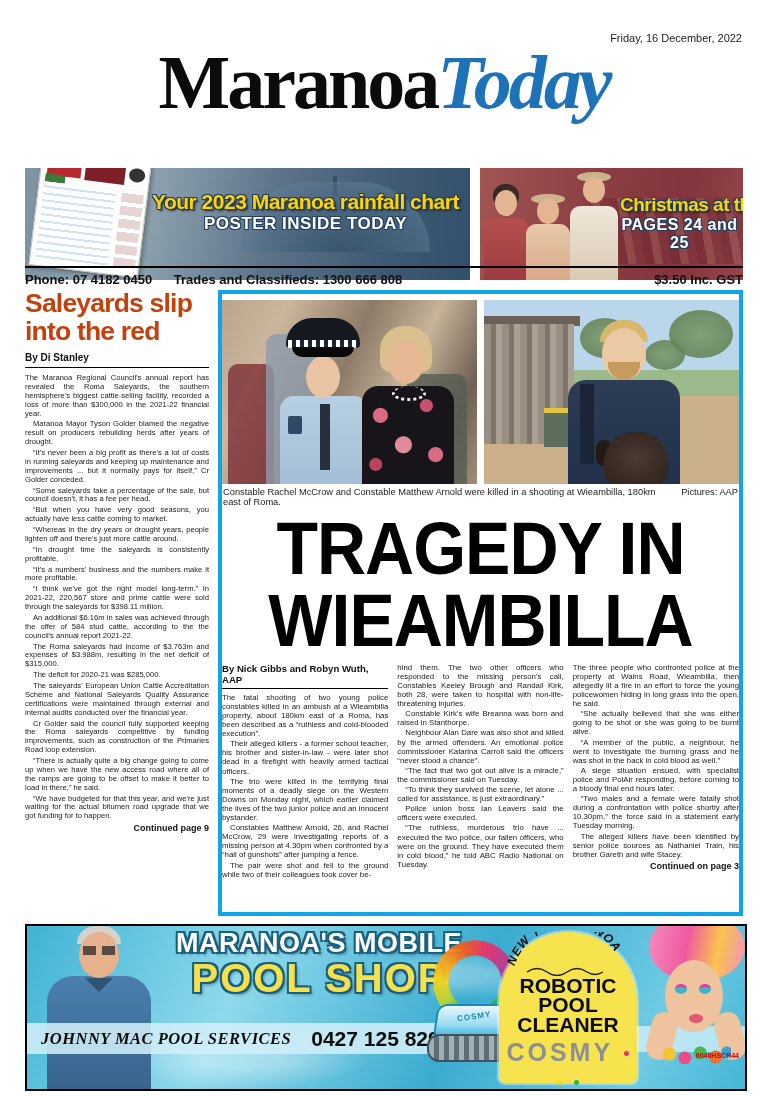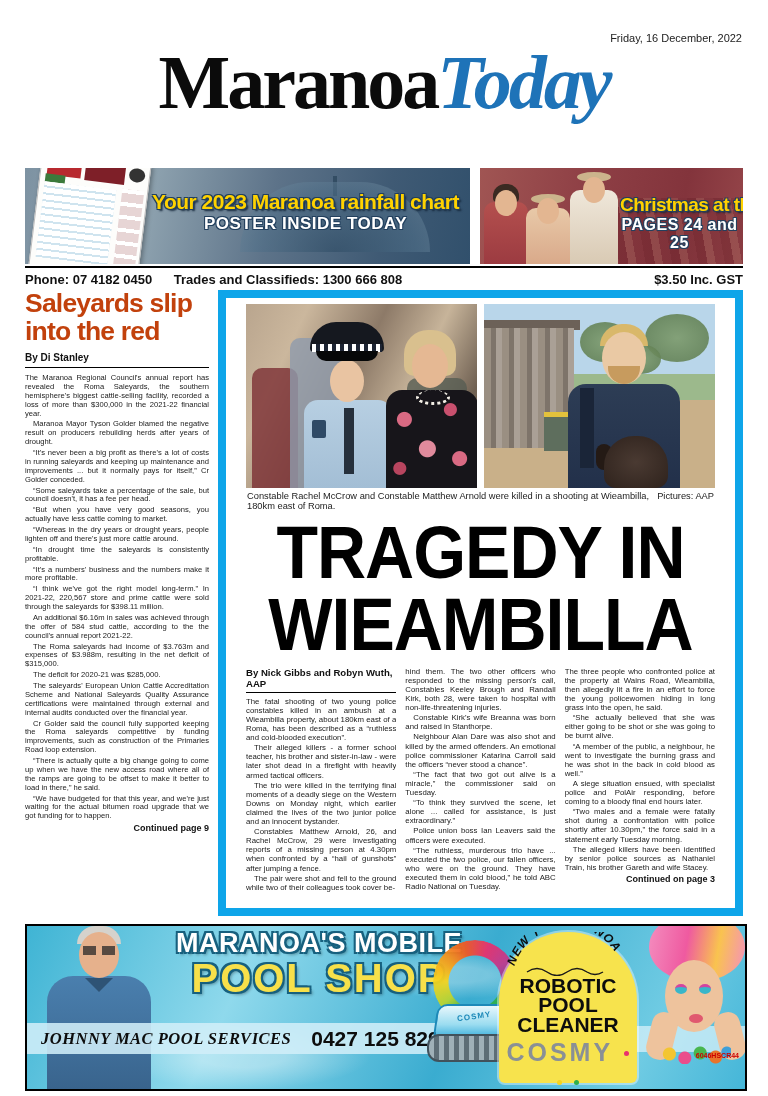--- a/index.html
+++ b/index.html
@@ -8,21 +8,21 @@
 
   
   .date{position:absolute;top:32px;right:26px;font-size:11px;color:#222;}
   .masthead{position:absolute;top:44px;left:0;width:100%;text-align:center;
             font-family:"Liberation Serif",serif;font-weight:bold;font-size:76px;
             letter-spacing:-3px;line-height:1;white-space:nowrap;}
   .m-black{color:#0b0b0b;}
   .m-blue{color:#1e73b8;font-style:italic;}
 
   
-  .promo-row{position:absolute;top:168px;left:25px;width:718px;height:96px;display:flex;gap:10px;}
+  .promo-row{position:absolute;top:168px;left:25px;width:718px;height:112px;display:flex;gap:10px;}
   .promo{position:relative;overflow:hidden;}
   .promo-left{flex:1.15;background:linear-gradient(100deg,#7d92a2 0%,#93a7b3 25%,#5d7389 55%,#3f5a74 80%,#31506c 100%);}
   .umbrella-dome{position:absolute;left:215px;top:14px;width:190px;height:70px;border-radius:95px 95px 0 0;
                  background:radial-gradient(ellipse at 50% 100%,#2c4a63 0%,#51718a 60%,#7c93a5 100%);opacity:.55;}
   .umbrella-stem{position:absolute;left:308px;top:8px;width:4px;height:20px;background:#223c52;opacity:.6;}
   .poster{position:absolute;left:10px;top:-10px;width:108px;height:112px;background:#fdfdfb;border:1px solid #bbb;
           transform:rotate(7deg);box-shadow:2px 2px 5px rgba(0,0,0,.35);}
   .poster .ph1{position:absolute;left:6px;top:5px;width:34px;height:16px;background:#b8292f;}
   .poster .ph2{position:absolute;left:44px;top:4px;width:40px;height:18px;background:#7e1f28;}
   .poster .ph3{position:absolute;right:4px;top:4px;width:16px;height:14px;background:#333;border-radius:50%;}
@@ -57,21 +57,21 @@
 
   
   .content-row{position:absolute;top:290px;left:25px;width:718px;height:626px;display:flex;gap:9px;}
   .side-col{width:184px;flex:none;overflow:hidden;}
   .side-col h1{margin:0 0 7px;font-size:26.5px;line-height:1.04;letter-spacing:-0.8px;font-weight:bold;color:#c2410c;}
   .byline{font-size:10px;font-weight:bold;border-bottom:1.5px solid #000;padding-bottom:4px;margin-bottom:6px;}
   .body-copy p{margin:0 0 2px;font-size:7.6px;line-height:1.17;text-align:justify;color:#1a1a1a;}
   .body-copy p + p{text-indent:8px;}
   .continued{font-size:9px;font-weight:bold;text-align:right;margin-top:2px;}
 
-  .main-box{flex:1;border:8px solid #0ea5e9;padding:6px 20px 4px;display:flex;flex-direction:column;overflow:hidden;background:#fff;}
+  .main-box{flex:1;border:4px solid #0ea5e9;padding:6px 0 4px;display:flex;flex-direction:column;overflow:hidden;background:#fff;}
   .photo-row{display:flex;gap:7px;height:184px;flex:none;}
   .photo{flex:1;position:relative;overflow:hidden;}
   .photo-l{background:linear-gradient(115deg,#b9a58e 0%,#cbb79d 20%,#8d7a68 45%,#c7b49a 65%,#6f6052 85%,#a38f79 100%);}
   .blur-fig{position:absolute;border-radius:10px 10px 0 0;opacity:.8;}
   .bf1{left:6px;bottom:0;width:46px;height:120px;background:#7c2f35;}
   .bf2{left:44px;bottom:0;width:60px;height:150px;background:#8f9bac;}
   .bf3{right:10px;bottom:0;width:60px;height:110px;background:#565d52;}
   .cap{position:absolute;left:64px;top:18px;width:74px;height:30px;border-radius:40px 40px 6px 6px;background:#15181f;}
   .cap-band{position:absolute;left:66px;top:40px;width:70px;height:8px;
             background:repeating-linear-gradient(90deg,#fff 0 4px,#1d2433 4px 8px);}

